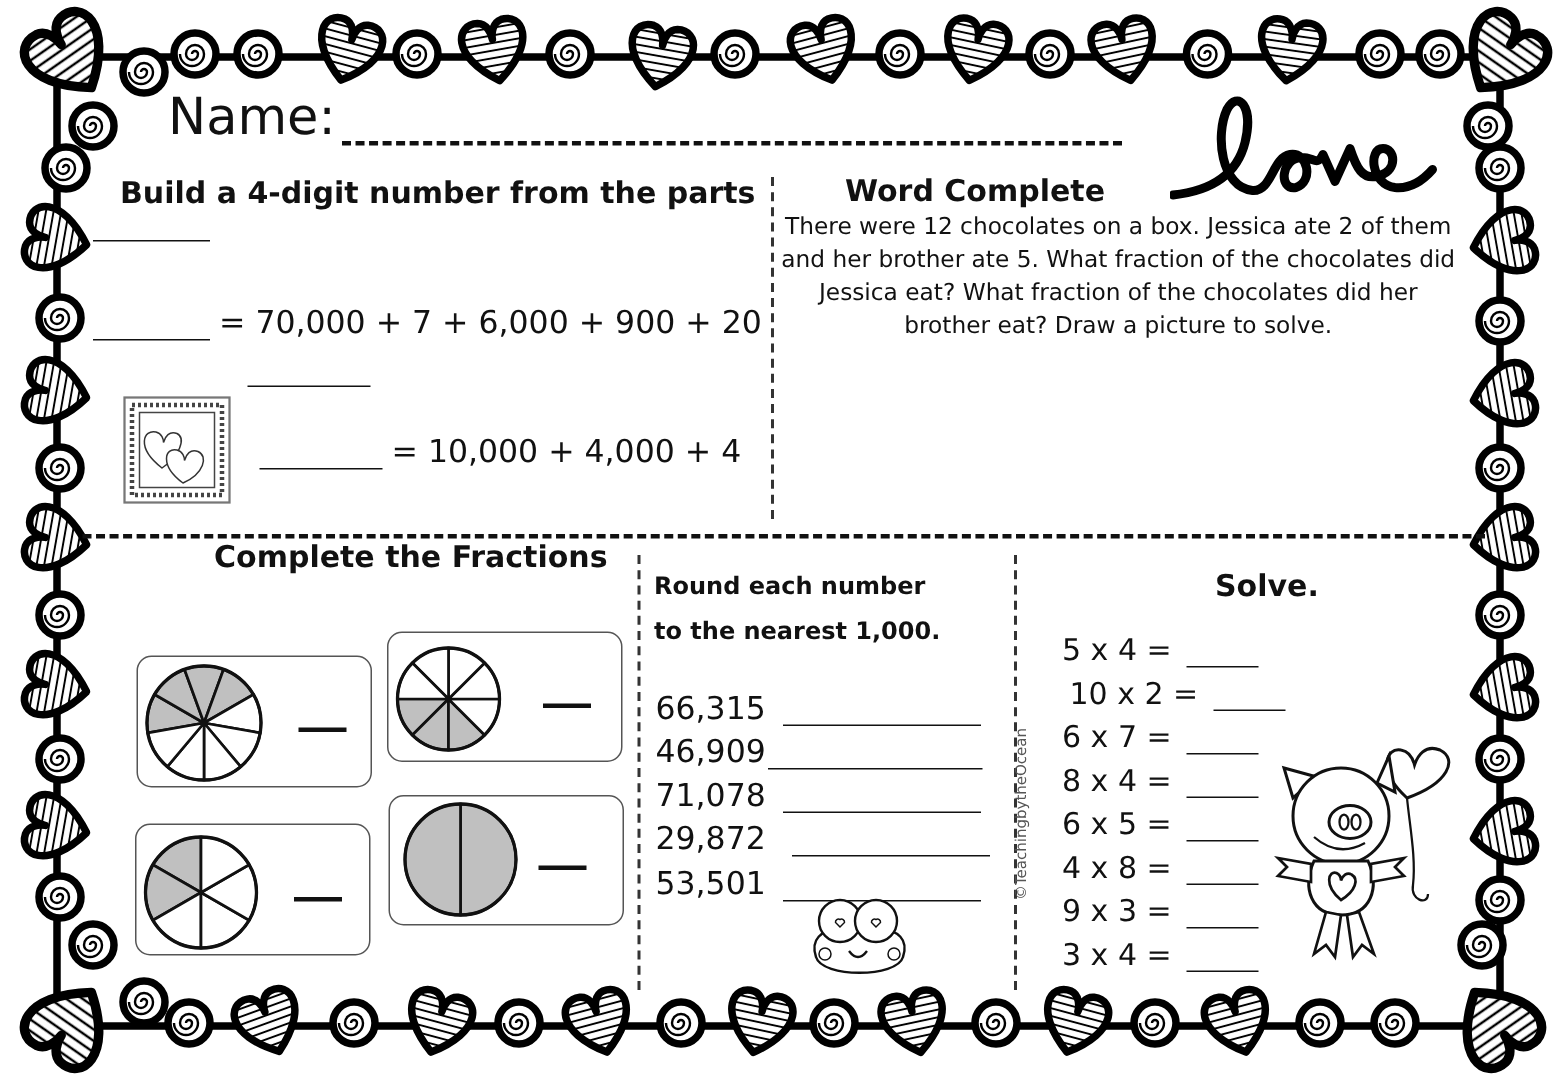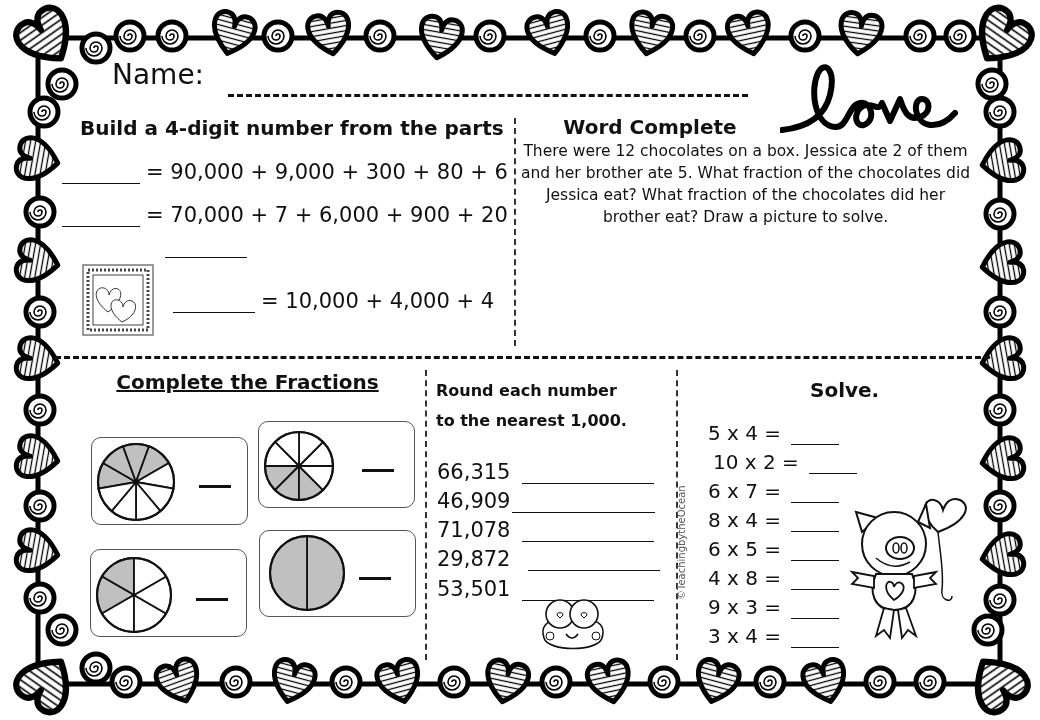--- a/index.html
+++ b/index.html
@@ -2,38 +2,38 @@
 <html><head>
 <meta charset="utf-8">
 <style>
   * { box-sizing: border-box; margin: 0; padding: 0; }
   html, body { width: 1040px; height: 720px; background: #ffffff; overflow: hidden; }
   body { position: relative; font-family: "DejaVu Sans", sans-serif; color: #111; }
 
   .abs { position: absolute; }
   #border-svg { position: absolute; left: 0; top: 0; width: 1040px; height: 720px; }
 
-  .name-label { left: 112px; top: 58px; font-size: 28px; font-weight: 400; letter-spacing: 0px; }
+  .name-label { left: 112px; top: 58px; font-size: 34px; font-weight: 400; letter-spacing: 0px; }
   .name-line { left: 228px; top: 94px; width: 520px; height: 0; border-bottom: 3px dashed #111; }
 
   .love { left: 780px; top: 55px; width: 180px; height: 85px; }
 
   .section-title { font-weight: 700; font-size: 20px; white-space: nowrap; }
 
   .build-title { left: 80px; top: 116px; }
   .eq-row { position: absolute; display: flex; align-items: flex-end; font-size: 21px; white-space: nowrap; }
   .blank { display: inline-block; border-bottom: 1.5px solid #111; height: 1px; margin-right: 6px; }
 
   .vdash { position: absolute; width: 0; border-left: 2px dashed #333; }
   .hdash { position: absolute; height: 0; border-top: 3px dashed #111; }
 
   .wp-title { left: 520px; top: 115px; width: 260px; text-align: center; font-size: 20px; font-weight: 700; }
   .wp-text { left: 518px; top: 140px; width: 455px; text-align: center; font-size: 15.5px; line-height: 22px; }
 
-  .cf-title { left: 90px; top: 370px; width: 315px; text-align: center; text-decoration: underline; }
+  .cf-title { left: 90px; top: 359px; width: 315px; text-align: right; }
   .frac-card { position: absolute; border: 1.5px solid #555; border-radius: 10px; background: #fff; }
   .frac-dash { position: absolute; width: 32px; height: 0; border-top: 3px solid #111; }
 
   .round-title { left: 436px; top: 376px; font-size: 16px; font-weight: 700; line-height: 30px; }
   .round-row { position: absolute; display: flex; align-items: flex-end; font-size: 21px; }
 
   .watermark { left: 676px; top: 600px; transform: rotate(-90deg); transform-origin: left top; font-size: 10px; color: #555; white-space: nowrap; }
 
   .solve-title { left: 810px; top: 378px; font-size: 20px; font-weight: 700; text-align: center; }
   .solve-row { position: absolute; display: flex; align-items: flex-end; font-size: 20px; white-space: nowrap; }
@@ -137,21 +137,20 @@
 
 <div class="vdash" style="left:514px; top:118px; height:228px;"></div>
 <div class="hdash" style="left:55px; top:356px; width:935px;"></div>
 <div class="vdash" style="left:425px; top:370px; height:290px;"></div>
 <div class="vdash" style="left:676px; top:370px; height:290px;"></div>
 
 <div class="abs section-title build-title">Build a 4-digit number from the parts</div>
 
 <div class="eq-row" style="left:62px; top:160px;">
   <span class="blank" style="width:78px;"></span>
-  <span>= 90,000 + 9,000 + 300 + 80 + 6</span>
 </div>
 <div class="eq-row" style="left:62px; top:203px;">
   <span class="blank" style="width:78px;"></span>
   <span>= 70,000 + 7 + 6,000 + 900 + 20</span>
 </div>
 <div class="eq-row" style="left:165px; top:257px;">
   <span class="blank" style="width:82px;"></span>
 </div>
 <div class="eq-row" style="left:173px; top:289px;justify-content:flex-end;">
   <span class="blank" style="width:82px;"></span>

